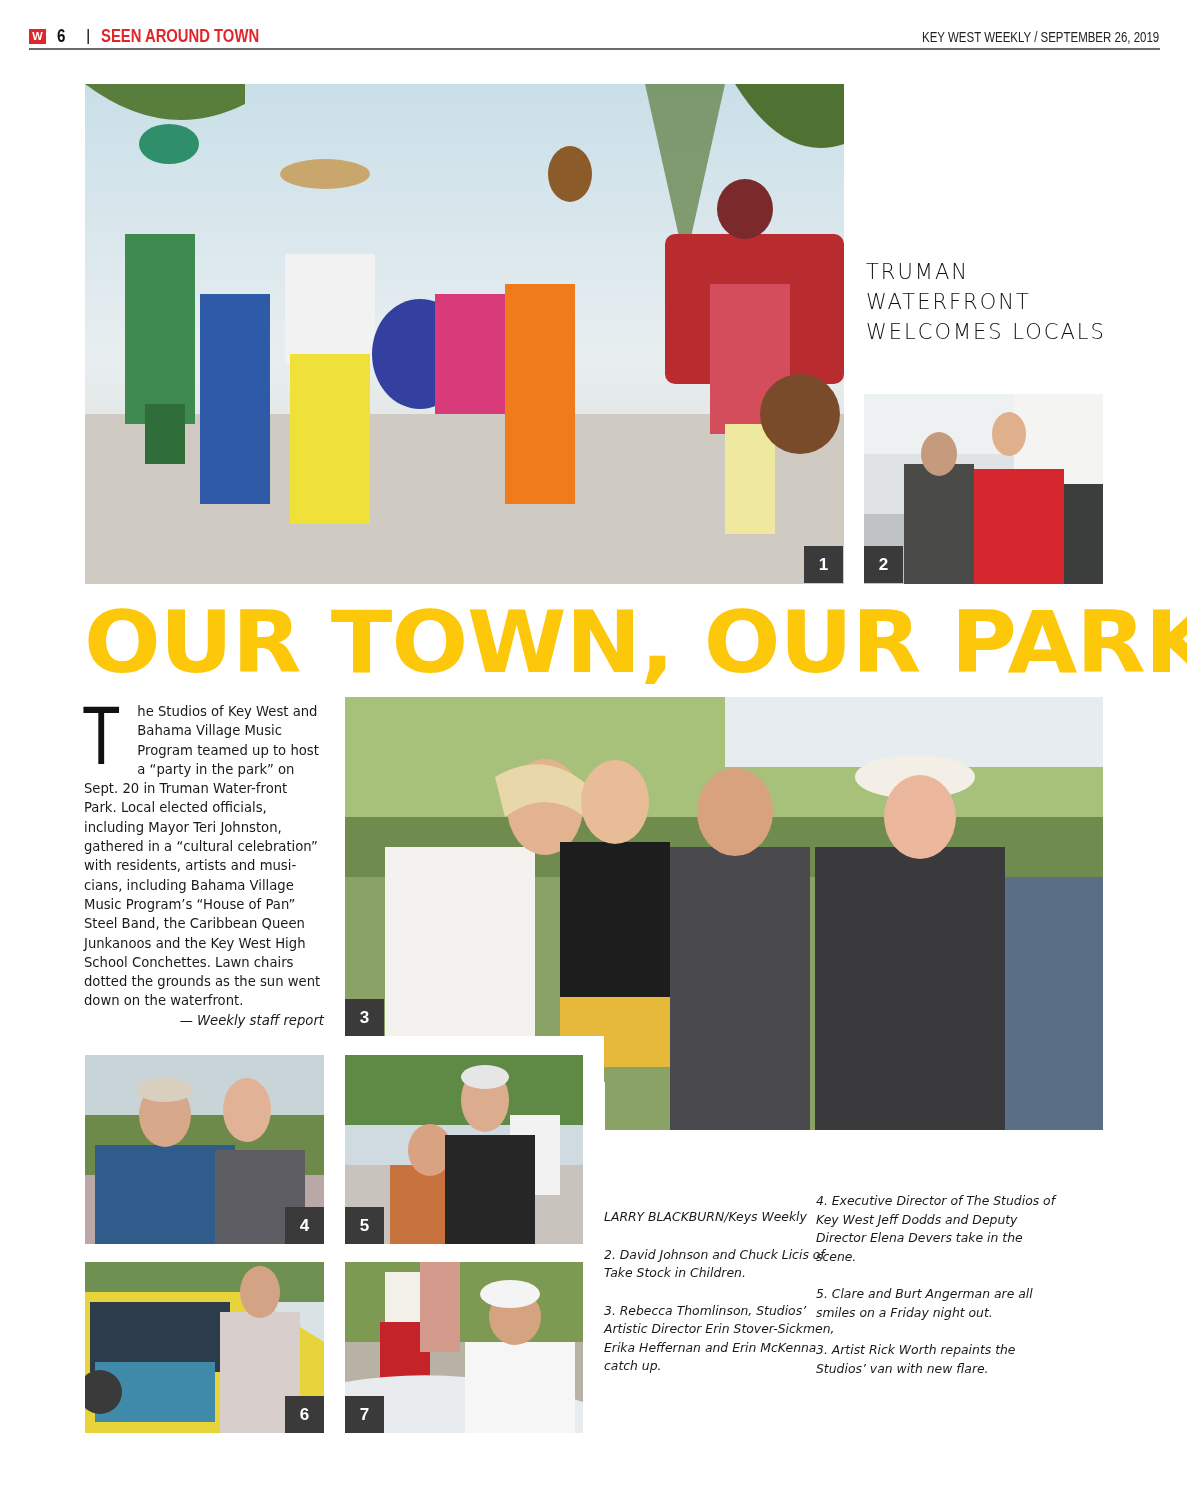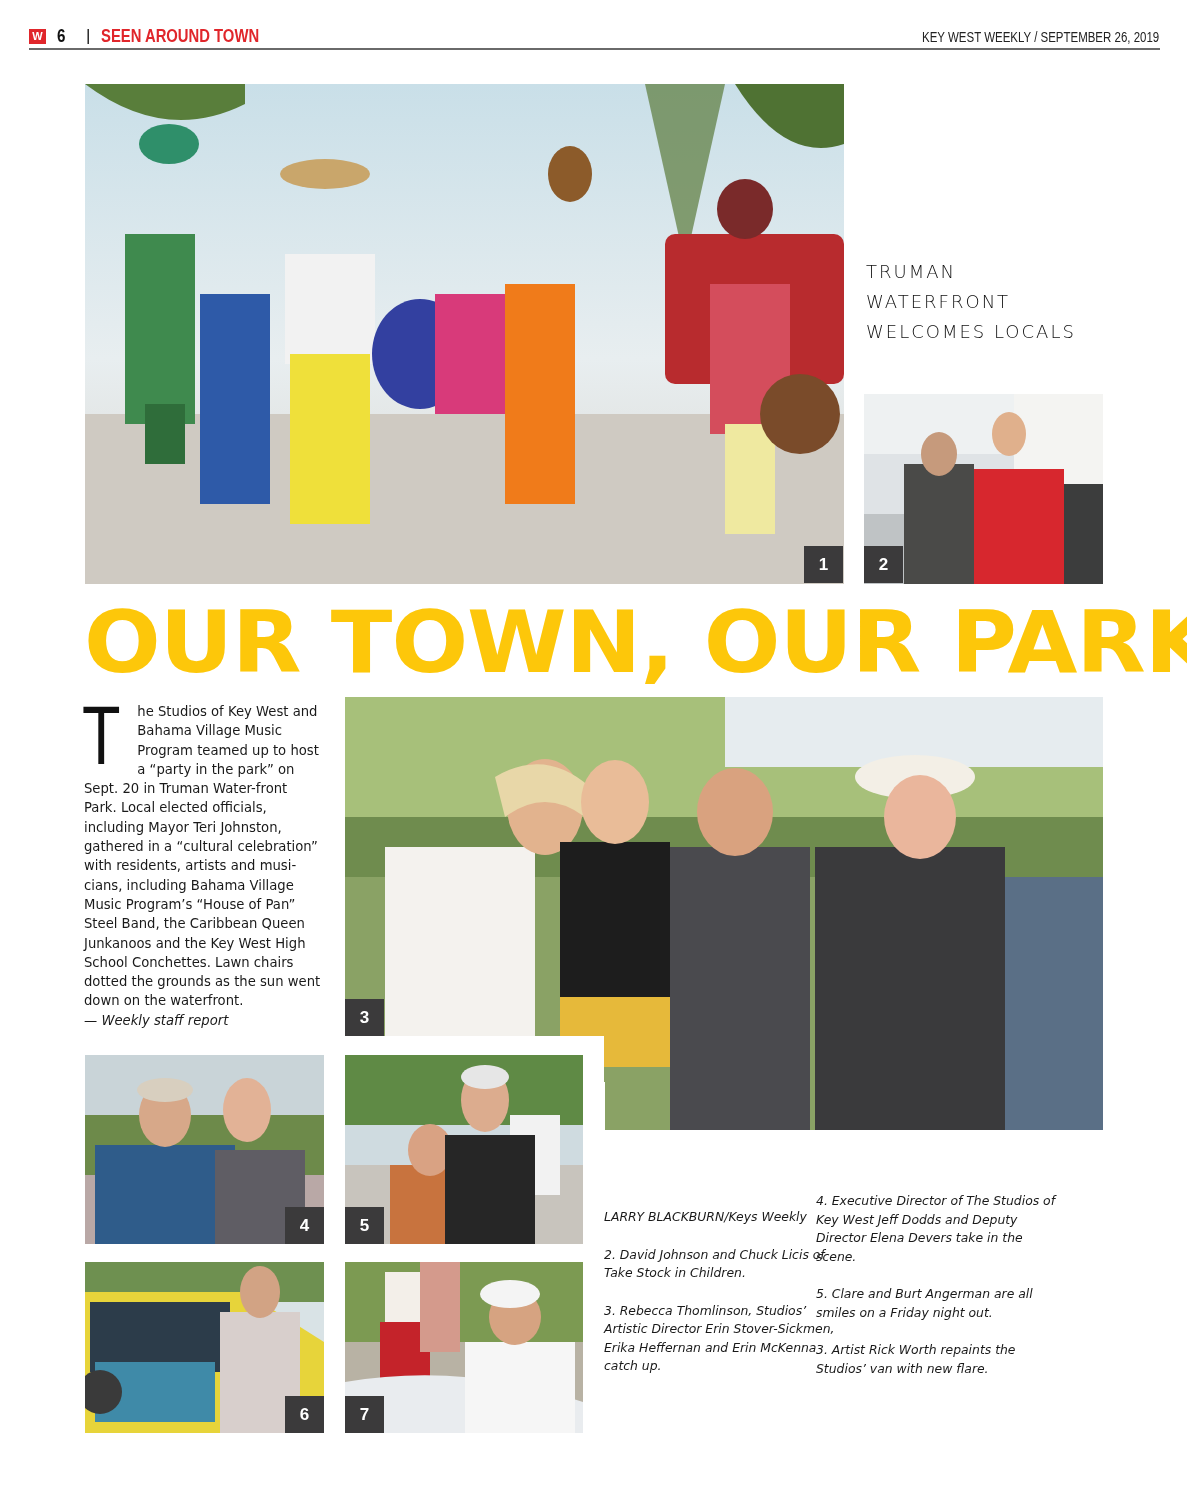--- a/index.html
+++ b/index.html
@@ -13,27 +13,27 @@
   .hdr-section { left: 101px; top: 25px; font-family: "Liberation Sans", sans-serif; font-weight: bold; font-size: 19px; color: #e0262b; transform: scaleX(0.78); transform-origin: left; white-space: nowrap; }
   .hdr-right { right: 28px; top: 29px; font-family: "Liberation Sans", sans-serif; font-size: 14px; color: #222; transform: scaleX(0.82); transform-origin: right; white-space: nowrap; }
   .hdr-rule { left: 29px; top: 48px; width: 1131px; height: 2px; background: #6a6a6a; }
 
   
   .photo { overflow: hidden; }
   .photo svg { width: 100%; height: 100%; display: block; }
   .num { width: 39px; height: 37px; background: #3b3a3b; color: #fff; font-family: "Liberation Sans", sans-serif; font-weight: bold; font-size: 17px; line-height: 37px; text-align: center; }
 
   
-  .kicker { left: 866px; top: 257px; width: 240px; font-family: "DejaVu Sans", sans-serif; font-size: 18px; line-height: 30px; letter-spacing: 2px; color: #111; font-weight: 300; }
+  .kicker { left: 866px; top: 257px; width: 240px; font-family: "DejaVu Sans", sans-serif; font-size: 21px; line-height: 30px; letter-spacing: 2px; color: #111; font-weight: 300; }
   .headline { left: 84px; top: 592px; font-family: "DejaVu Sans", sans-serif; font-weight: bold; font-size: 86px; line-height: 100px; color: #fdc70a; letter-spacing: -1px; white-space: nowrap; transform: scaleX(1.05); transform-origin: left; }
 
   
   .body-text { left: 84px; top: 702px; width: 240px; font-family: "DejaVu Sans", sans-serif; font-size: 13.2px; line-height: 19.3px; color: #1a1a1a; }
   .dropcap { float: left; font-family: "Liberation Sans", sans-serif; font-size: 84px; line-height: 62px; height: 62px; margin: 2px 4px 0 -2px; color: #111; transform: scaleX(0.75); transform-origin: left; }
-  .byline { display: block; text-align: left; font-style: italic; }
+  .byline { display: block; text-align: right; font-style: italic; }
 
   
   .captions { font-family: "DejaVu Sans", sans-serif; font-style: italic; font-size: 12.4px; line-height: 18.5px; color: #1a1a1a; }
   .captions p { margin: 0 0 19px 0; }
 </style>
 </head>
 <body>
 
 <div class="abs hdr-logo">W</div>
 <div class="abs hdr-page">6</div>

